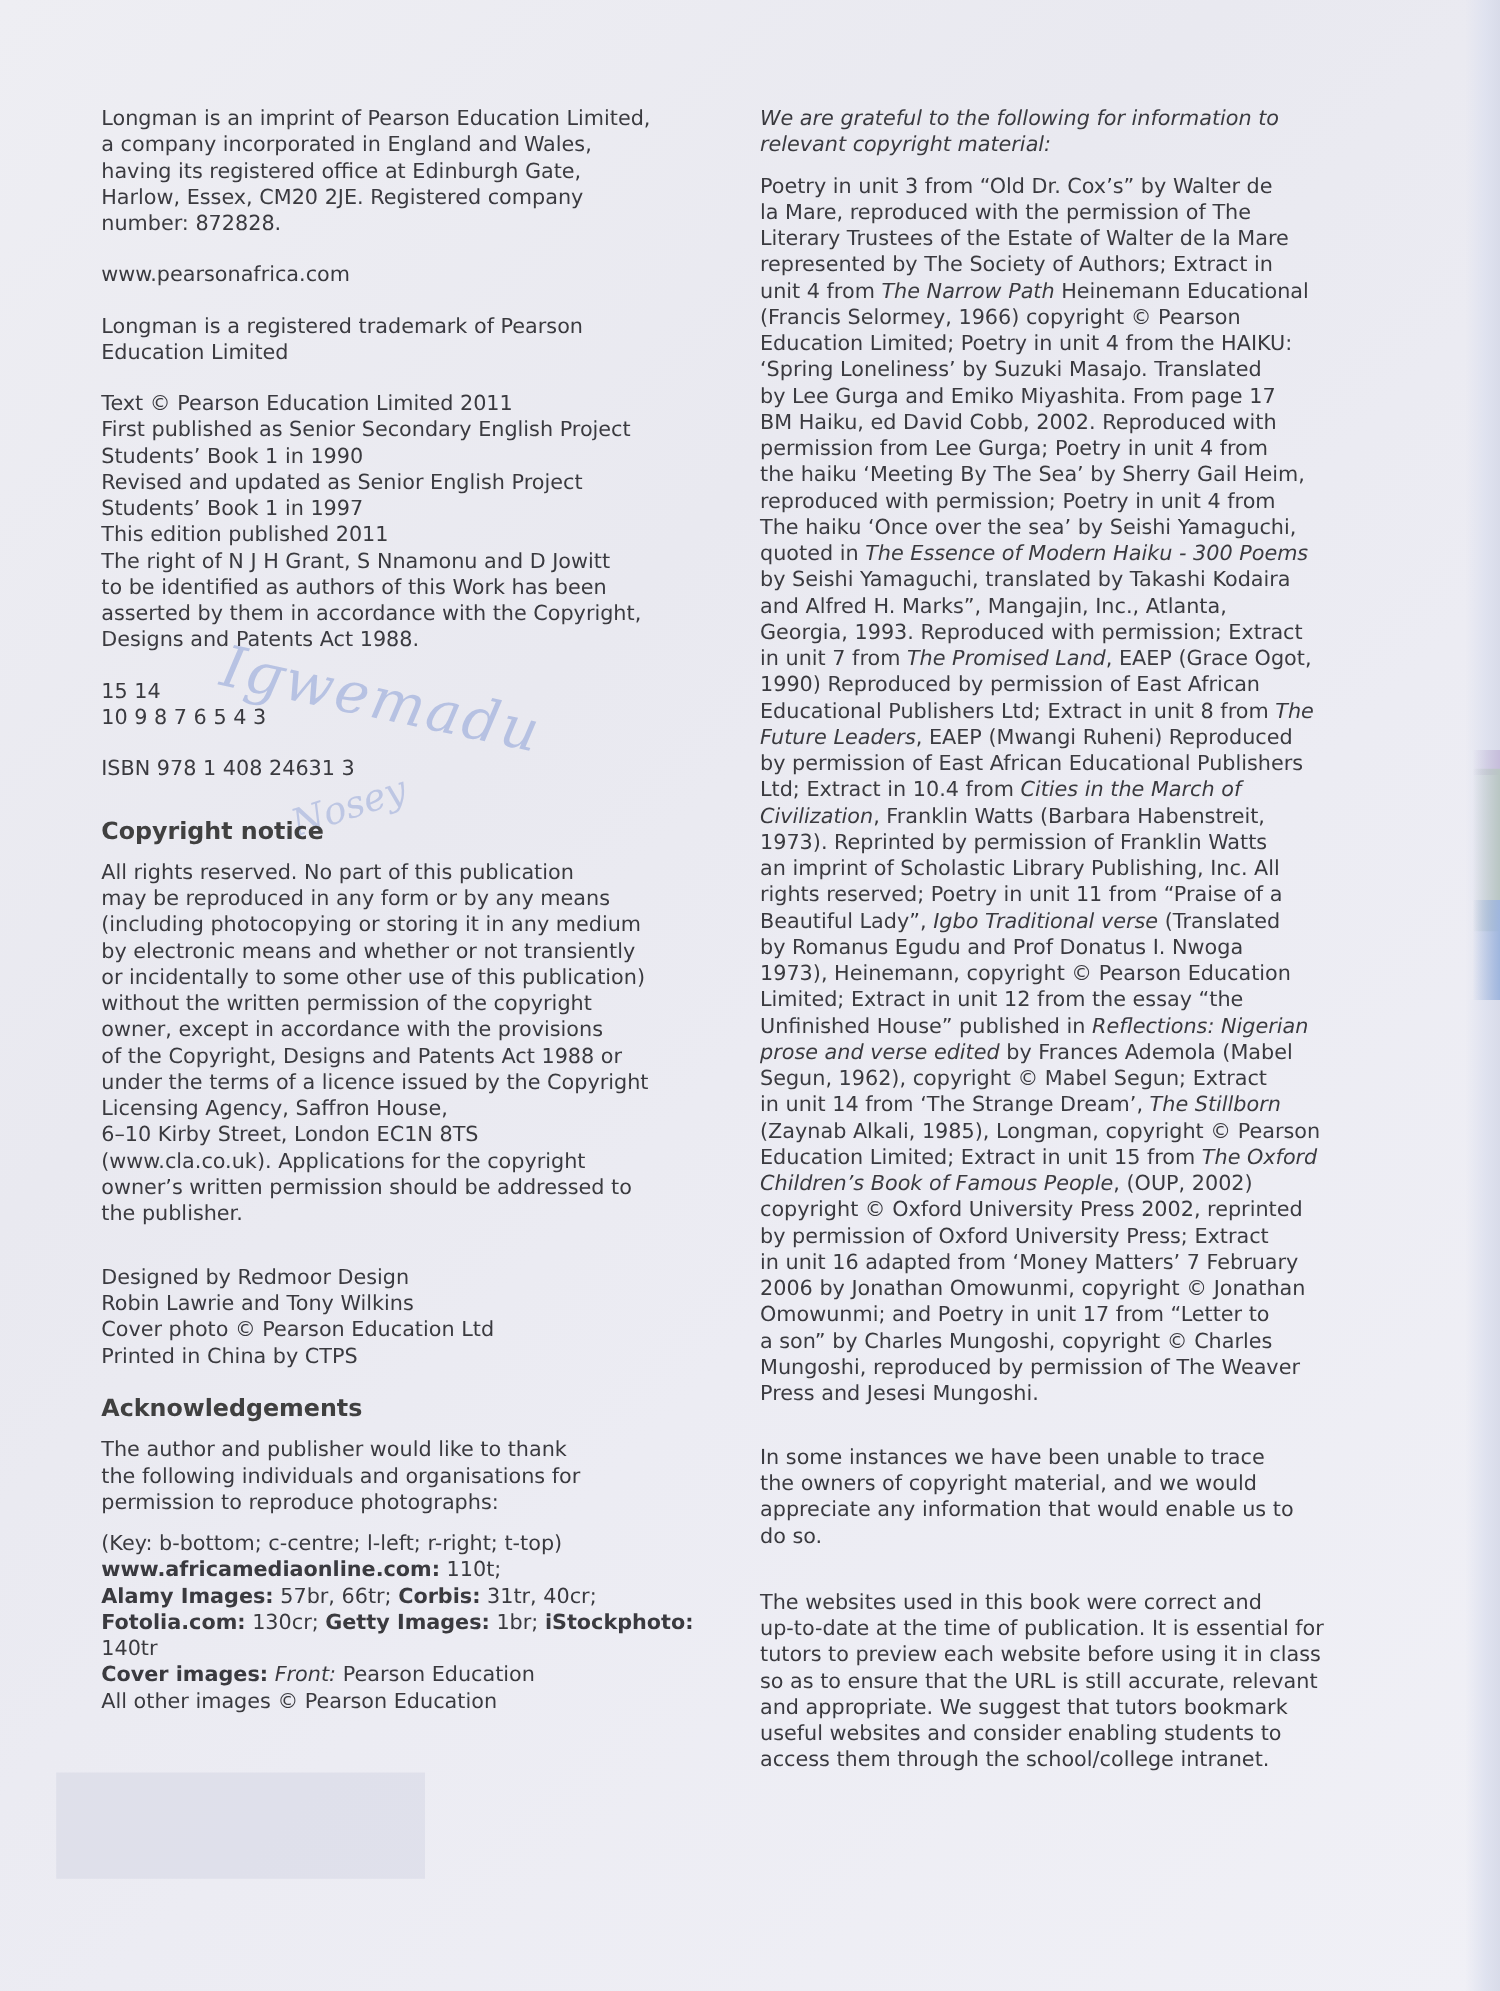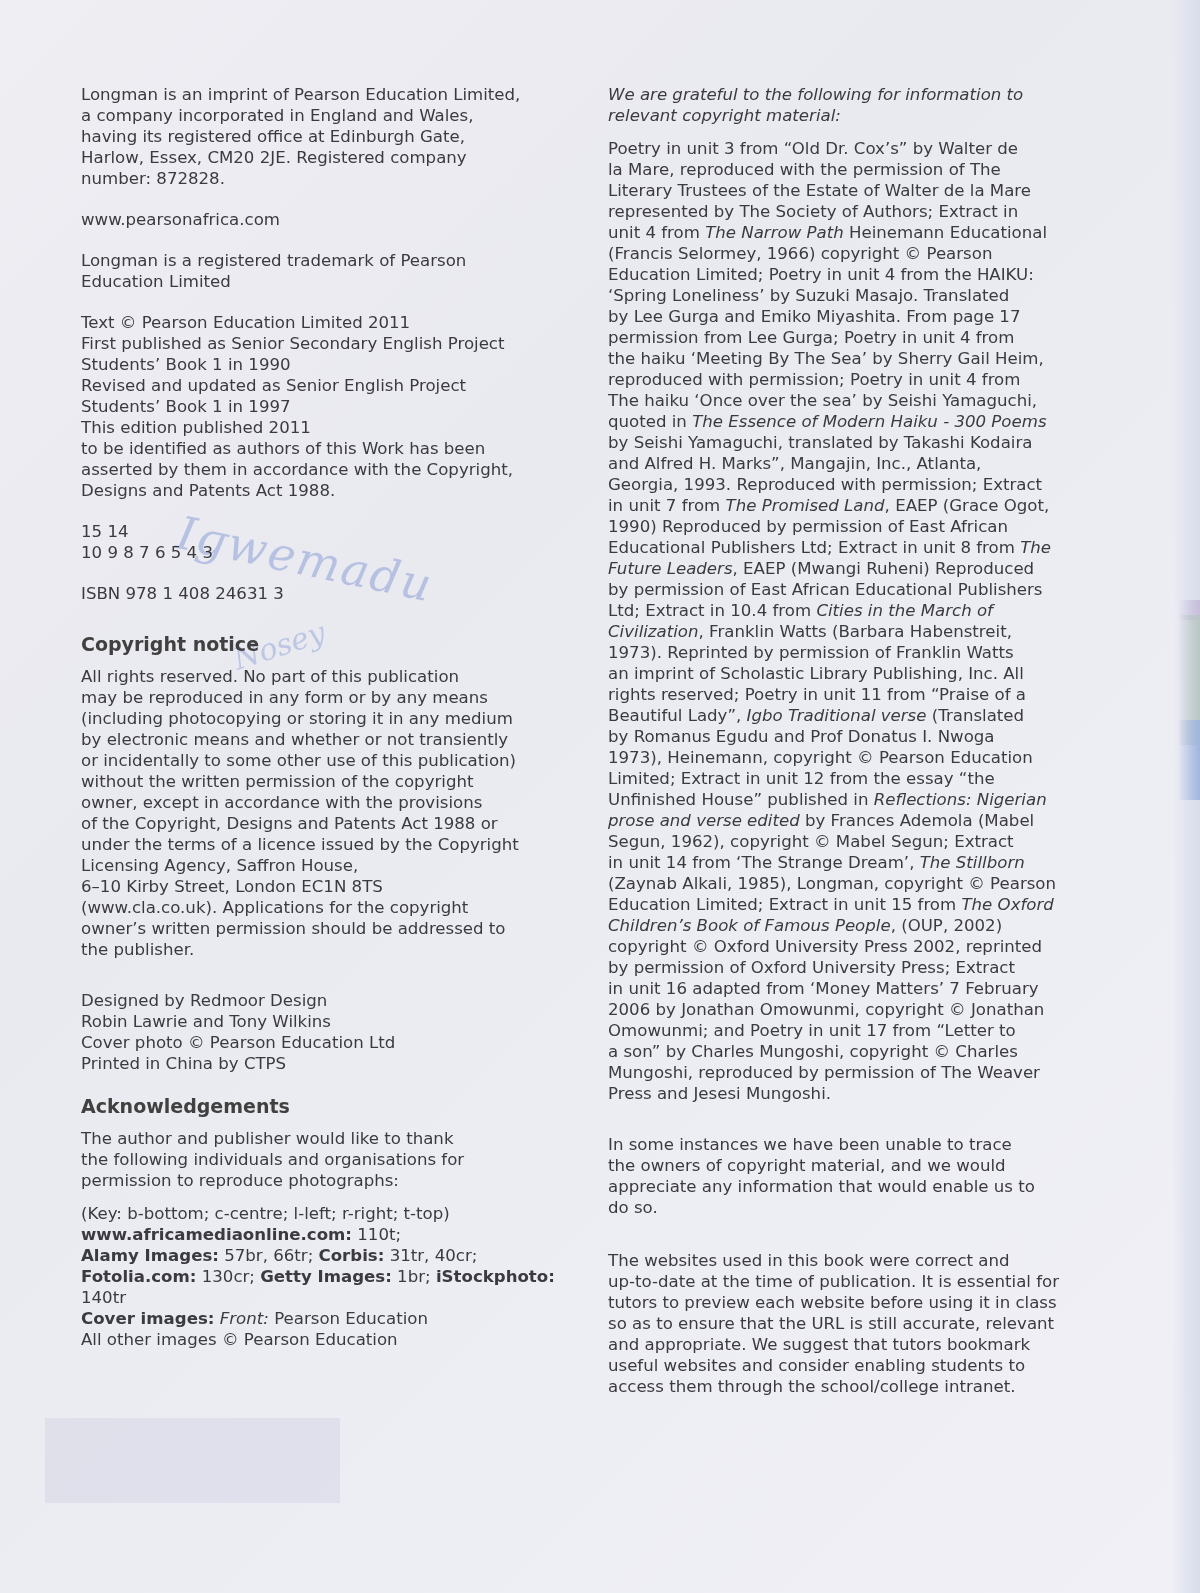--- a/index.html
+++ b/index.html
@@ -80,20 +80,21 @@
     <span class="line">Education Limited</span>
   </div>
 
   <div class="block">
     <span class="line">Text © Pearson Education Limited 2011</span>
     <span class="line">First published as Senior Secondary English Project</span>
     <span class="line">Students’ Book 1 in 1990</span>
     <span class="line">Revised and updated as Senior English Project</span>
     <span class="line">Students’ Book 1 in 1997</span>
     <span class="line">This edition published 2011</span>
+    <span class="line">The right of N J H Grant, S Nnamonu and D Jowitt</span>
     <span class="line">to be identified as authors of this Work has been</span>
     <span class="line">asserted by them in accordance with the Copyright,</span>
     <span class="line">Designs and Patents Act 1988.</span>
   </div>
 
   <div class="block" style="margin-top:8px;">
     <span class="line">15 14</span>
     <span class="line">10 9 8 7 6 5 4 3</span>
   </div>
 
@@ -153,20 +154,21 @@
   <div class="block" id="perm-block">
       <span class="line">Poetry in unit 3 from “Old Dr. Cox’s” by Walter de</span>
       <span class="line">la Mare, reproduced with the permission of The</span>
       <span class="line">Literary Trustees of the Estate of Walter de la Mare</span>
       <span class="line">represented by The Society of Authors; Extract in</span>
       <span class="line">unit 4 from <i>The Narrow Path</i> Heinemann Educational</span>
       <span class="line">(Francis Selormey, 1966) copyright © Pearson</span>
       <span class="line">Education Limited; Poetry in unit 4 from the HAIKU:</span>
       <span class="line">‘Spring Loneliness’ by Suzuki Masajo. Translated</span>
       <span class="line">by Lee Gurga and Emiko Miyashita. From page 17</span>
+      <span class="line">BM Haiku, ed David Cobb, 2002. Reproduced with</span>
       <span class="line">permission from Lee Gurga; Poetry in unit 4 from</span>
       <span class="line">the haiku ‘Meeting By The Sea’ by Sherry Gail Heim,</span>
       <span class="line">reproduced with permission; Poetry in unit 4 from</span>
       <span class="line">The haiku ‘Once over the sea’ by Seishi Yamaguchi,</span>
       <span class="line">quoted in <i>The Essence of Modern Haiku - 300 Poems</i></span>
       <span class="line">by Seishi Yamaguchi, translated by Takashi Kodaira</span>
       <span class="line">and Alfred H. Marks”, Mangajin, Inc., Atlanta,</span>
       <span class="line">Georgia, 1993. Reproduced with permission; Extract</span>
       <span class="line">in unit 7 from <i>The Promised Land</i>, EAEP (Grace Ogot,</span>
       <span class="line">1990) Reproduced by permission of East African</span>

